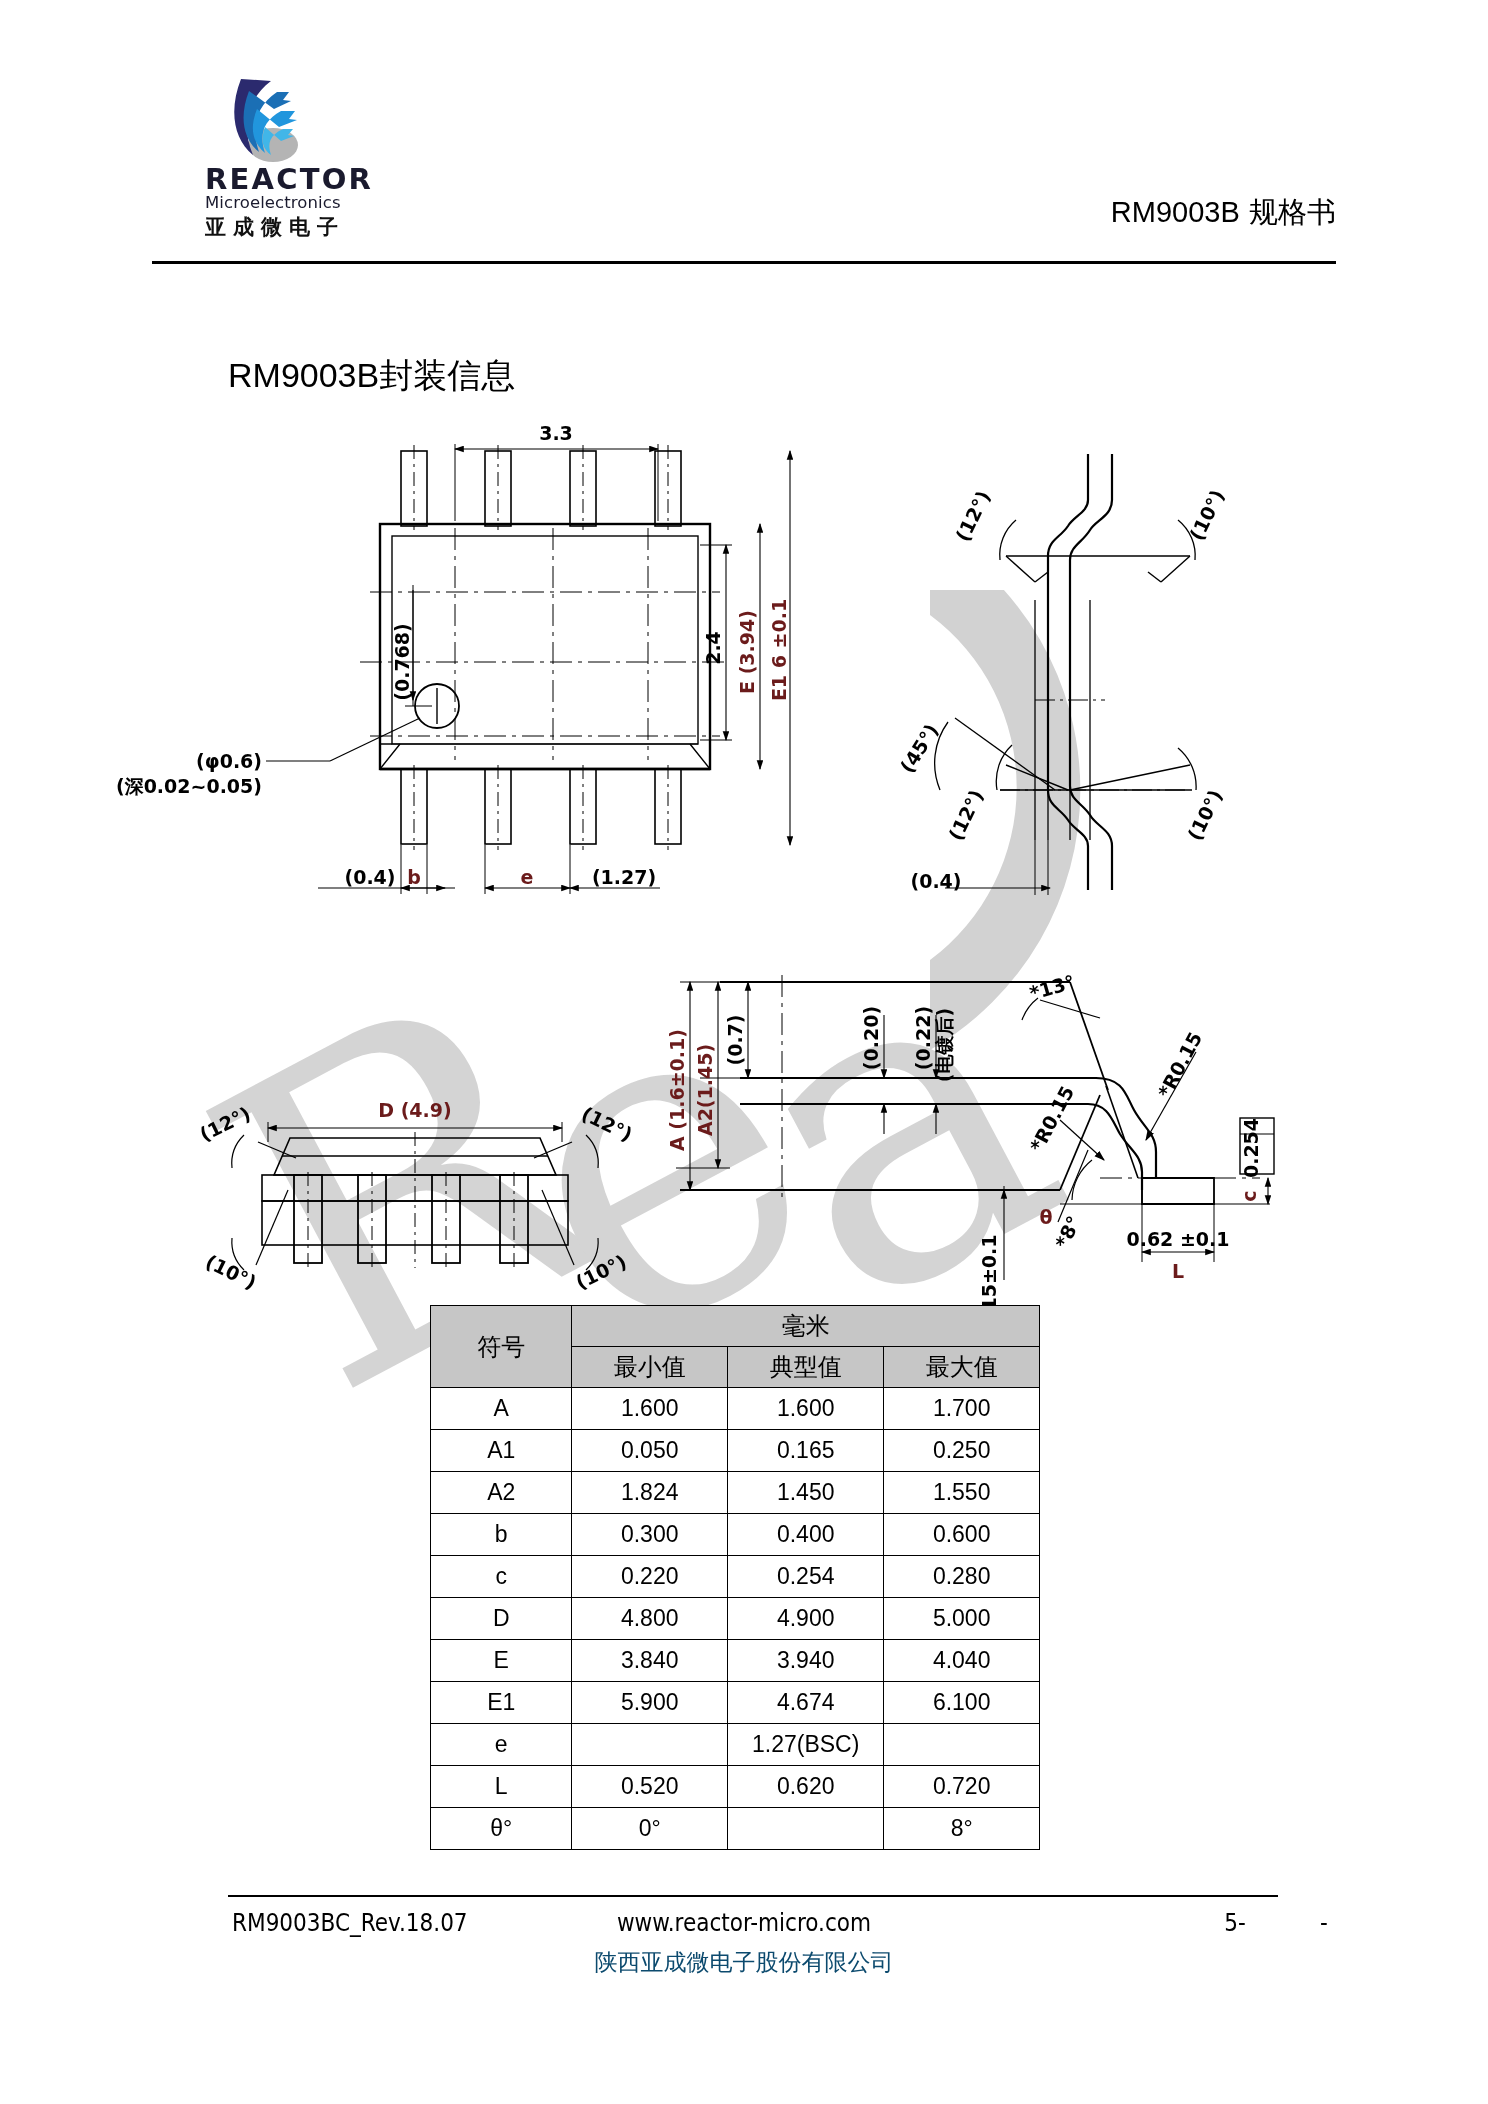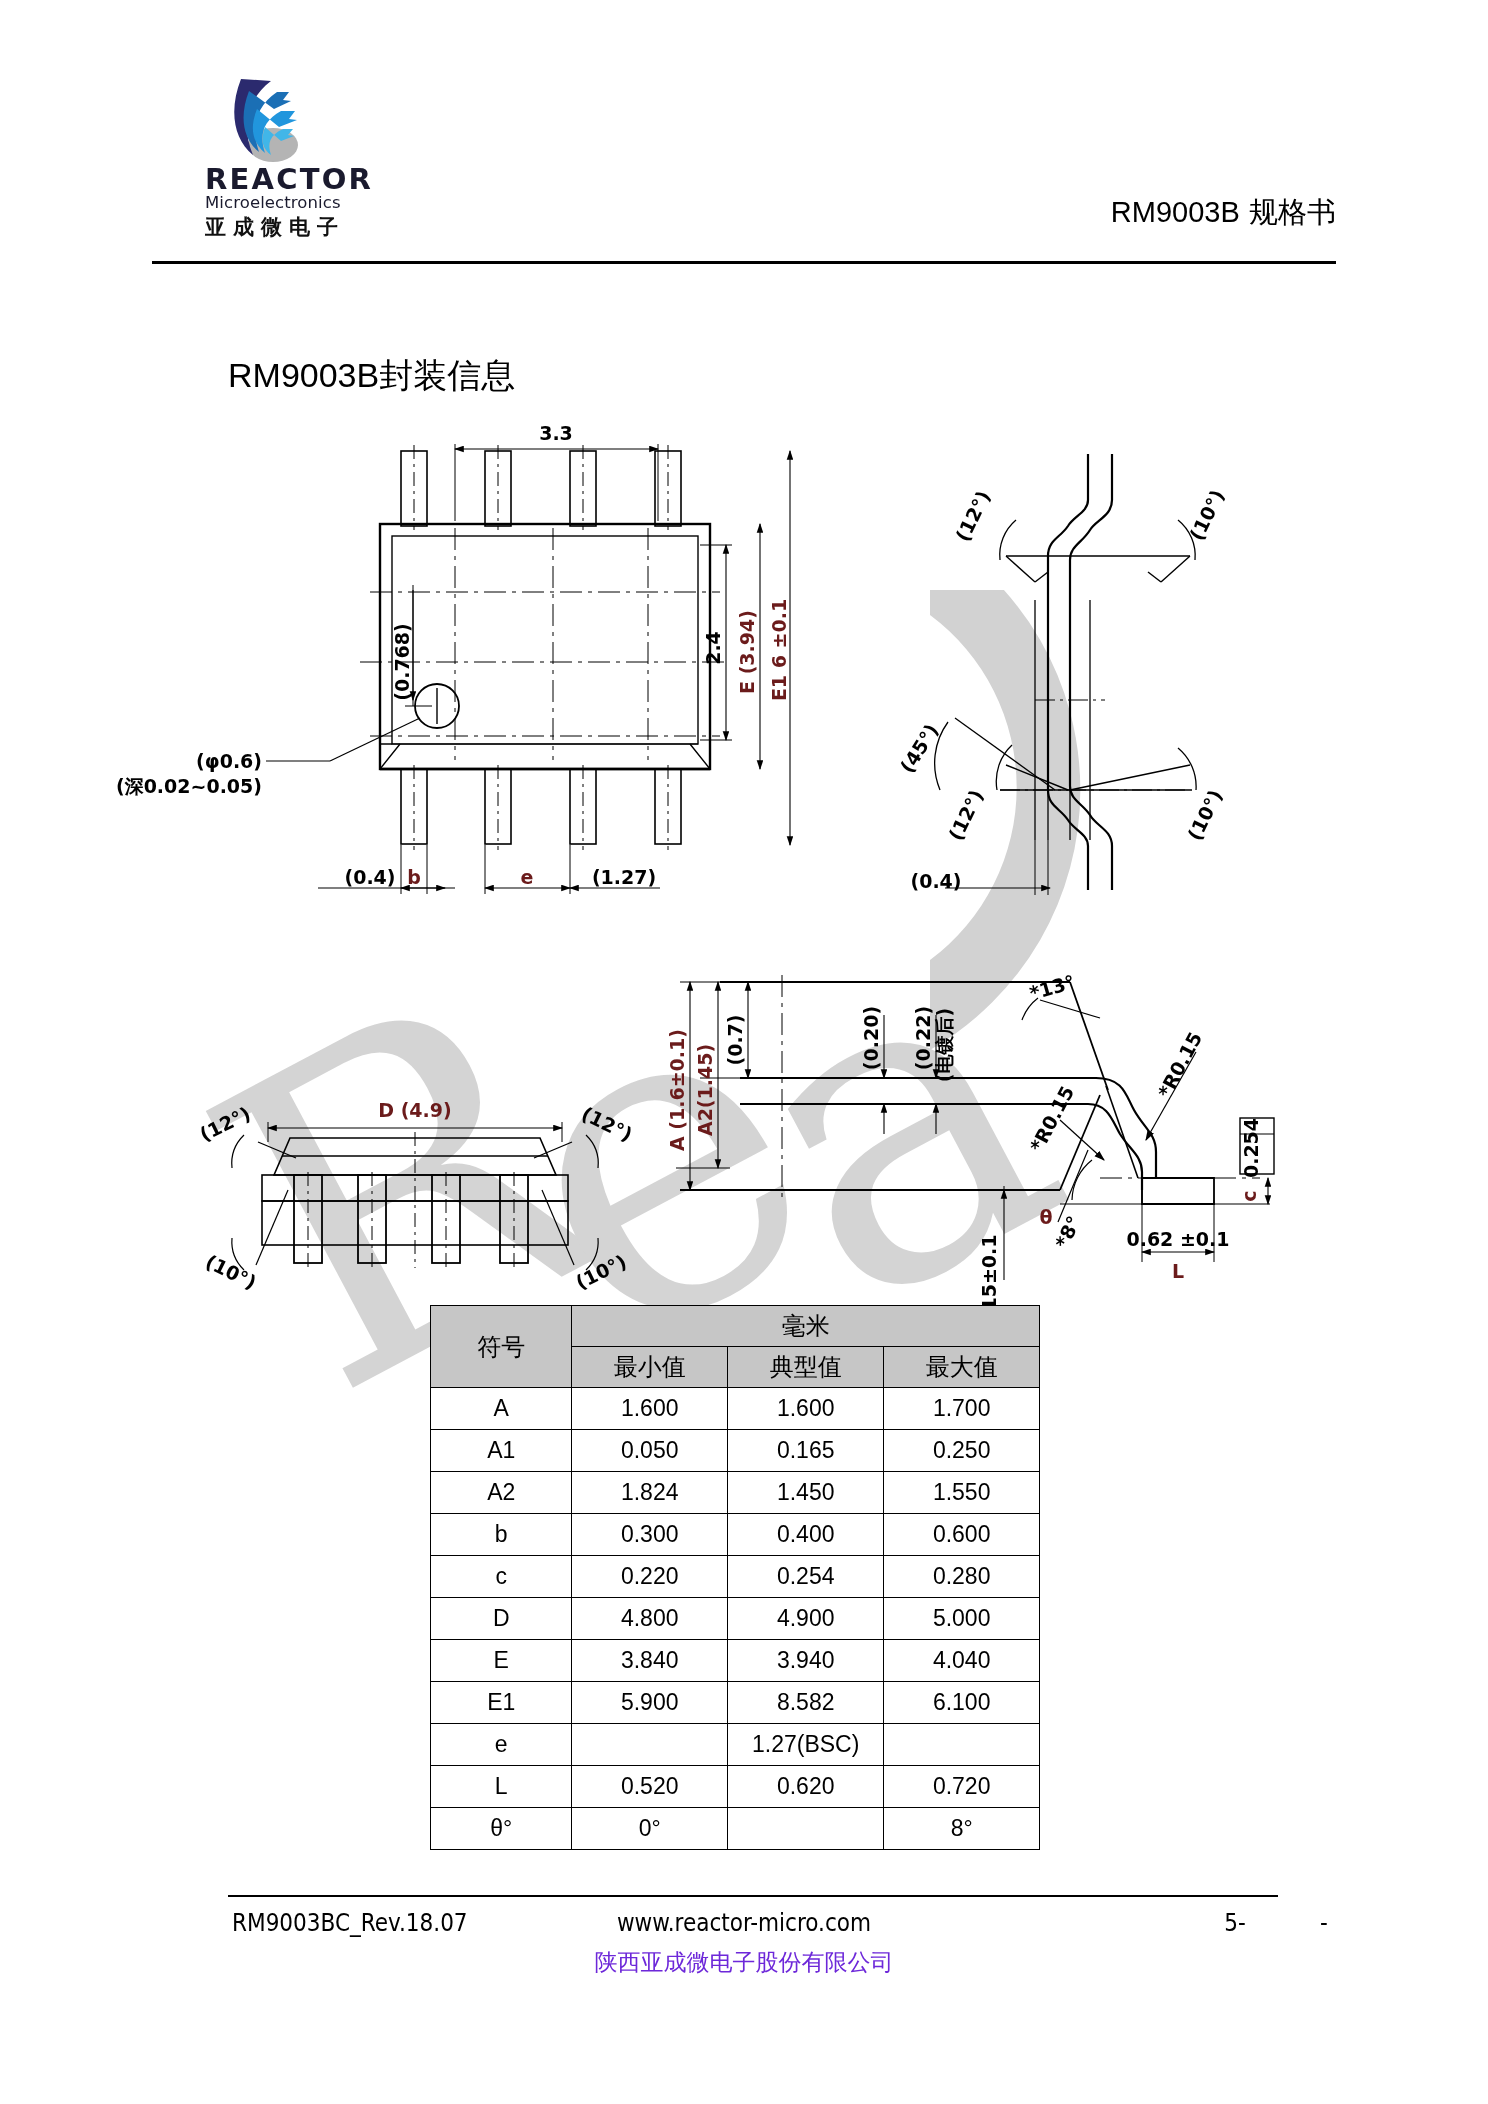--- a/index.html
+++ b/index.html
@@ -93,21 +93,21 @@
     font-family:"DejaVu Sans Condensed","DejaVu Sans",sans-serif;
     font-size:24px;color:#000;
   }
   .f-dash{
     position:absolute;left:1320px;top:0;
     font-family:"DejaVu Sans Condensed","DejaVu Sans",sans-serif;
     font-size:24px;color:#000;
   }
   .f-company{
     position:absolute;left:0;top:52px;width:1488px;text-align:center;
-    font-family:"DejaVu Serif", serif;font-size:23px;color:#6d28d9;
+    font-family:"DejaVu Serif", serif;font-size:23px;color:#0c4a6e;
   }
 </style>
 </head>
 <body>
 
 <div class="page">
 
   <div class="watermark">
     <svg viewBox="0 0 1060 1000" xmlns="http://www.w3.org/2000/svg">
       <g fill="#d2d2d2" font-family="DejaVu Serif, serif" font-size="430" transform="rotate(-28 530 500)" opacity="0.95">
@@ -462,21 +462,21 @@
         </tr>
         <tr>
           <td class="sym">E</td>
           <td class="val">3.840</td>
           <td class="val">3.940</td>
           <td class="val">4.040</td>
         </tr>
         <tr>
           <td class="sym">E1</td>
           <td class="val">5.900</td>
-          <td class="val">8.582</td>
+          <td class="val">4.674</td>
           <td class="val">6.100</td>
         </tr>
         <tr>
           <td class="sym">e</td>
           <td class="val"></td>
           <td class="val">1.27(BSC)</td>
           <td class="val"></td>
         </tr>
         <tr>
           <td class="sym">L</td>

